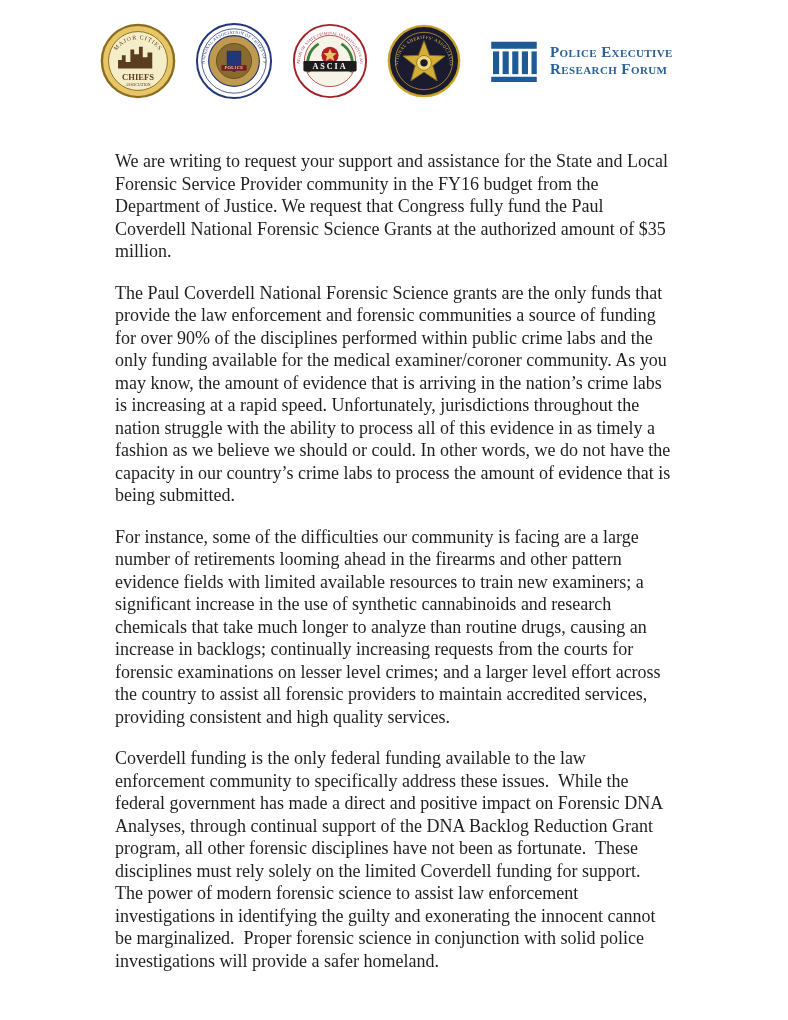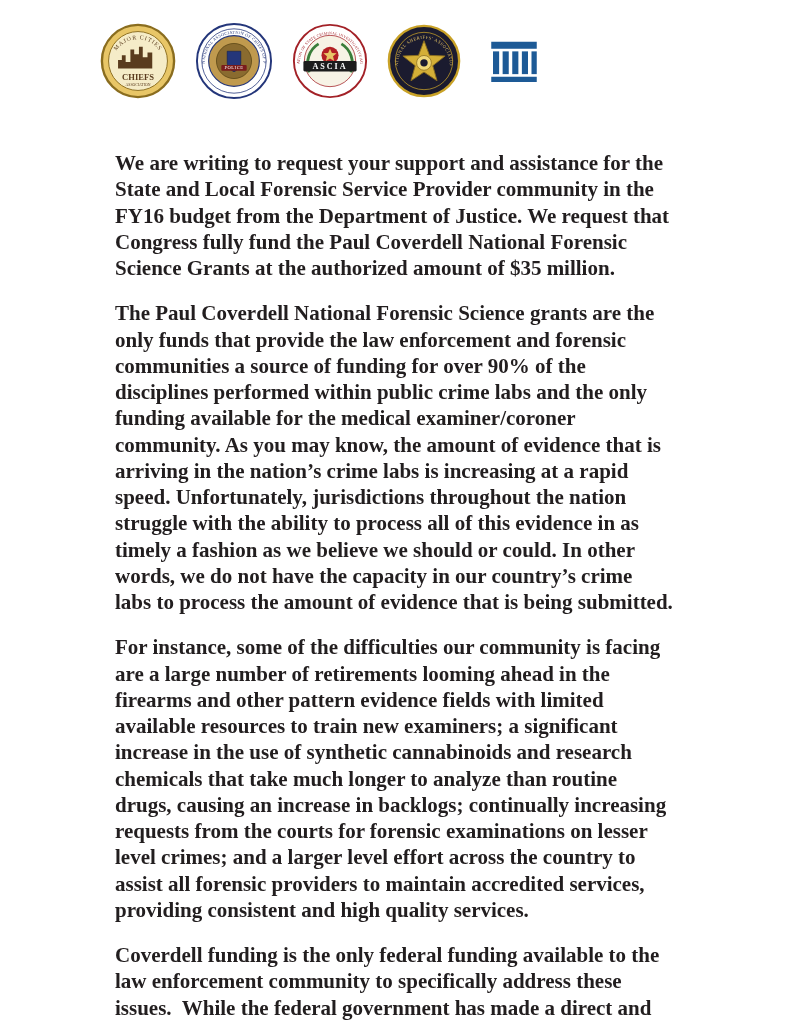--- a/index.html
+++ b/index.html
@@ -36,26 +36,25 @@
     font-size: 15px;
     line-height: 1.15;
     letter-spacing: 0.4px;
     white-space: nowrap;
   }
   .letter-body {
     margin: 42px 115px 0 115px;
     width: 558px;
   }
   .letter-body p {
-    font-size: 21px;
+    font-size: 18px;
     line-height: 1.25;
     margin-bottom: 19px;
     white-space: pre-wrap;
     text-align: left;
-    font-weight: bold;
   }
   svg text { font-family: "Liberation Serif", serif; }
 </style>
 </head>
 <body>
 
 <div class="page">
 
   <div class="logo-row">
 
@@ -123,20 +122,24 @@
     <div class="perf-logo">
       <svg width="56" height="56" viewBox="0 0 64 64">
         <rect x="6" y="10" width="52" height="8" fill="#1d5a96"></rect>
         <rect x="6" y="50" width="52" height="6" fill="#1d5a96"></rect>
         <rect x="8" y="21" width="7" height="26" fill="#1d5a96"></rect>
         <rect x="19" y="21" width="7" height="26" fill="#1d5a96"></rect>
         <rect x="30" y="21" width="7" height="26" fill="#1d5a96"></rect>
         <rect x="41" y="21" width="7" height="26" fill="#1d5a96"></rect>
         <rect x="52" y="21" width="6" height="26" fill="#1d5a96"></rect>
       </svg>
+      <div class="perf-text">
+        <div>Police Executive</div>
+        <div>Research Forum</div>
+      </div>
     </div>
 
   </div>
 
   <div class="letter-body">
     <p>We are writing to request your support and assistance for the State and Local Forensic Service Provider community in the FY16 budget from the Department of Justice. We request that Congress fully fund the Paul Coverdell National Forensic Science Grants at the authorized amount of $35 million.</p>
     <p>The Paul Coverdell National Forensic Science grants are the only funds that provide the law enforcement and forensic communities a source of funding for over 90% of the disciplines performed within public crime labs and the only funding available for the medical examiner/coroner community. As you may know, the amount of evidence that is arriving in the nation’s crime labs is increasing at a rapid speed. Unfortunately, jurisdictions throughout the nation struggle with the ability to process all of this evidence in as timely a fashion as we believe we should or could. In other words, we do not have the capacity in our country’s crime labs to process the amount of evidence that is being submitted.</p>
     <p>For instance, some of the difficulties our community is facing are a large number of retirements looming ahead in the firearms and other pattern evidence fields with limited available resources to train new examiners; a significant increase in the use of synthetic cannabinoids and research chemicals that take much longer to analyze than routine drugs, causing an increase in backlogs; continually increasing requests from the courts for forensic examinations on lesser level crimes; and a larger level effort across the country to assist all forensic providers to maintain accredited services, providing consistent and high quality services.</p>
     <p>Coverdell funding is the only federal funding available to the law enforcement community to specifically address these issues.  While the federal government has made a direct and positive impact on Forensic DNA Analyses, through continual support of the DNA Backlog Reduction Grant program, all other forensic disciplines have not been as fortunate.  These disciplines must rely solely on the limited Coverdell funding for support.  The power of modern forensic science to assist law enforcement investigations in identifying the guilty and exonerating the innocent cannot be marginalized.  Proper forensic science in conjunction with solid police investigations will provide a safer homeland.</p>
   </div>

